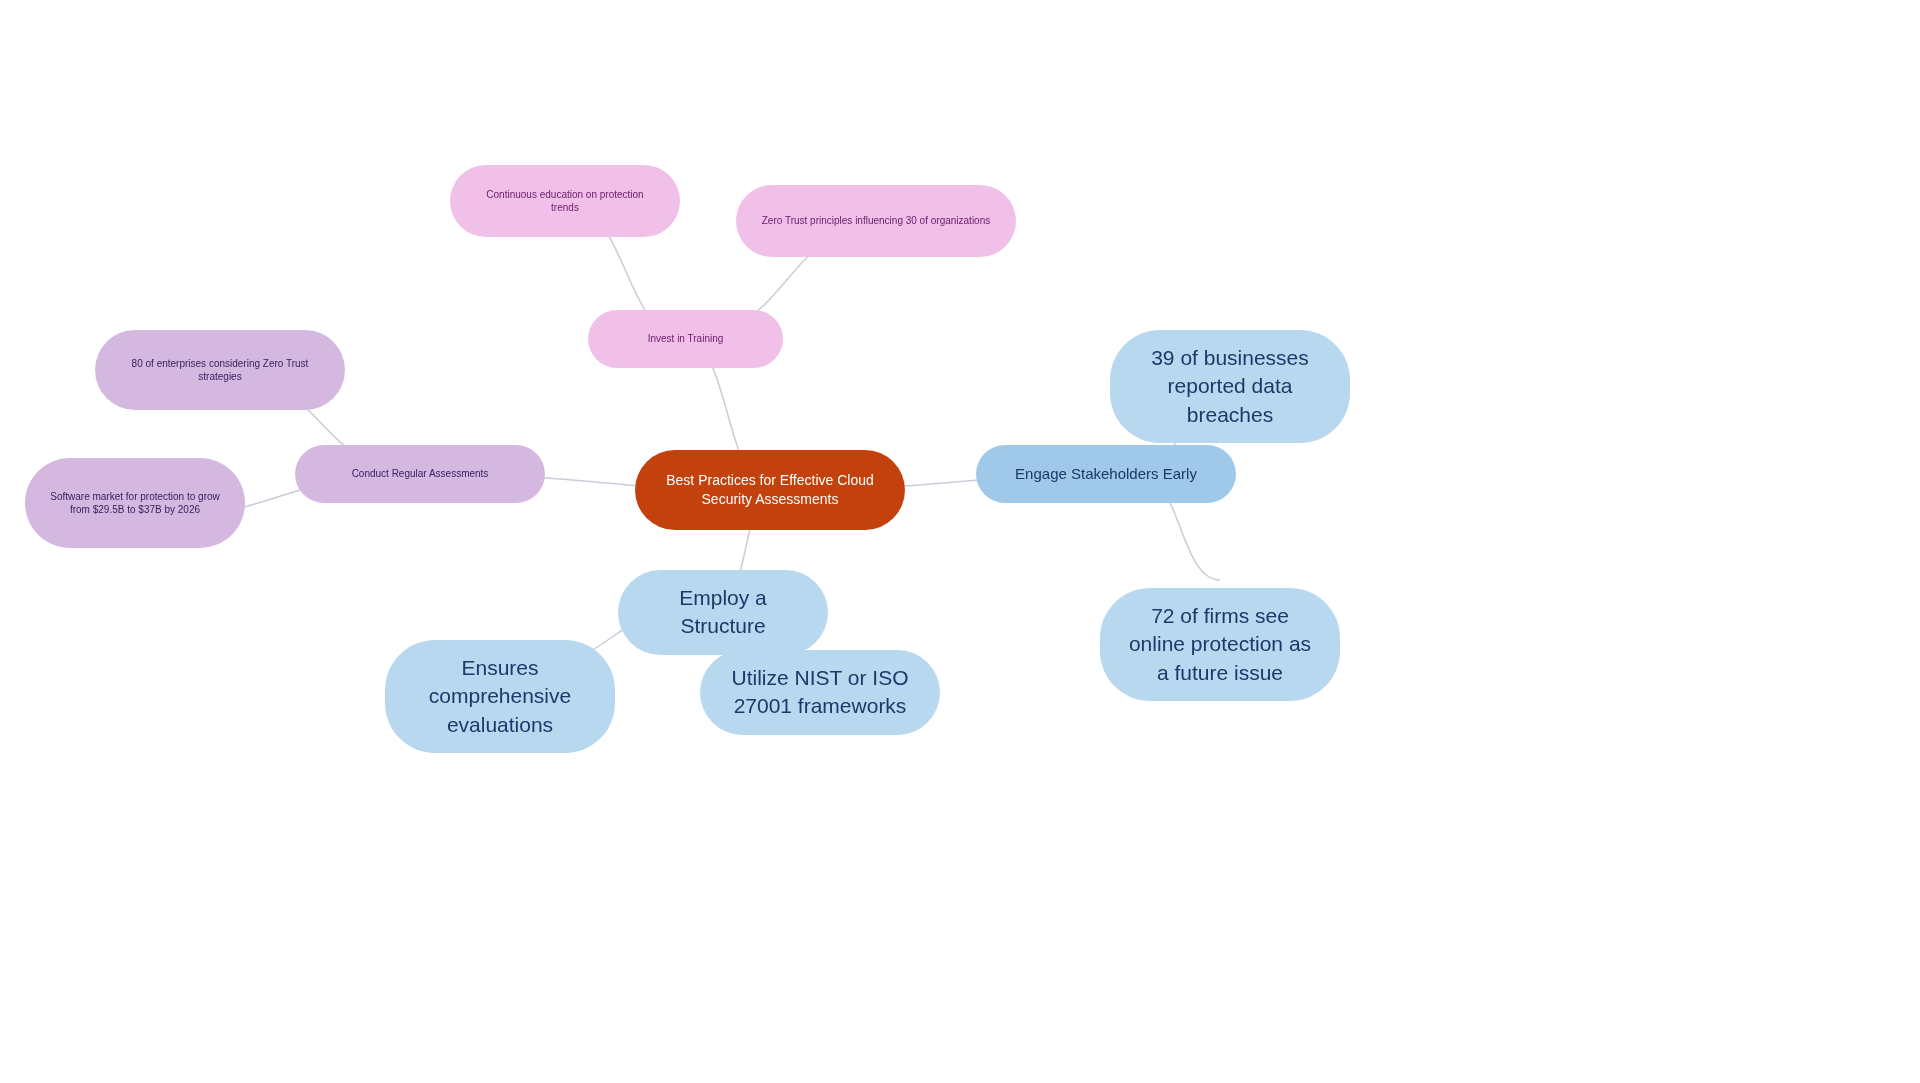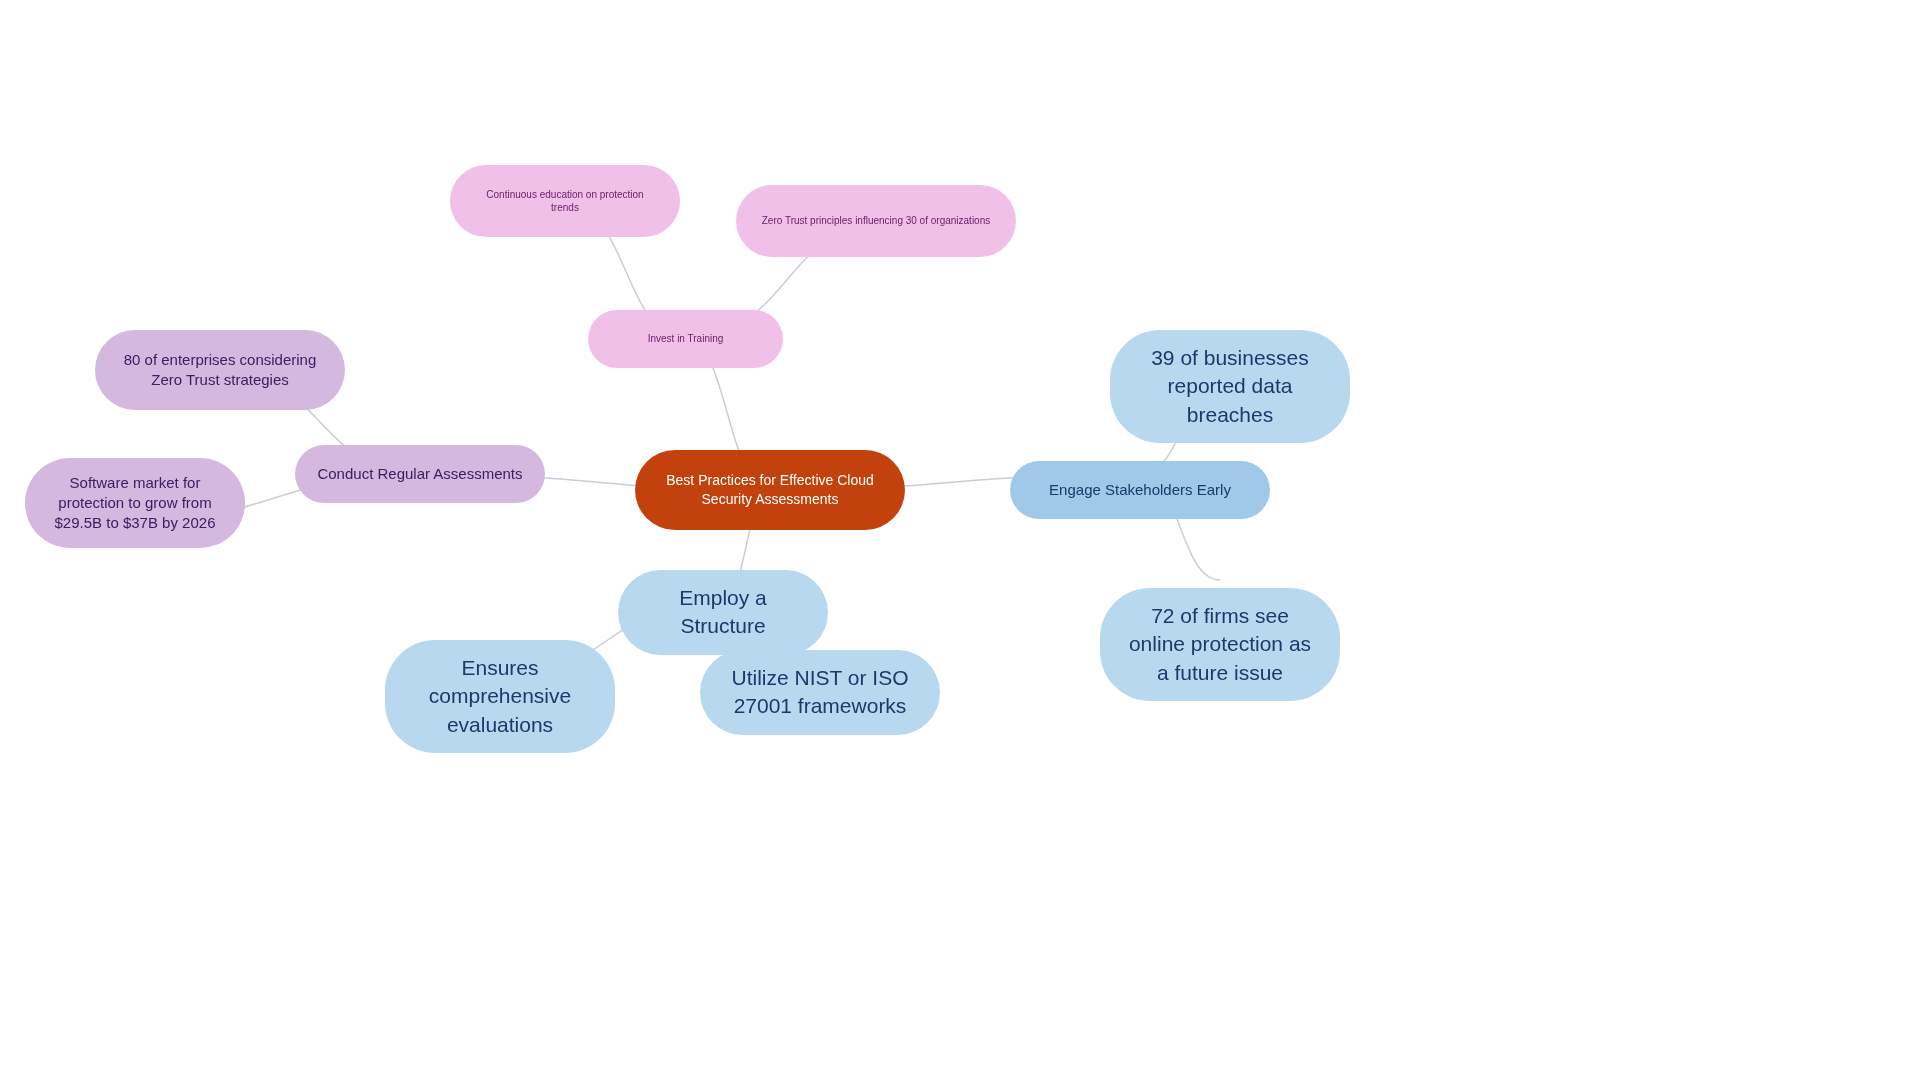--- a/index.html
+++ b/index.html
@@ -35,21 +35,21 @@
       color: #ffffff;
       font-size: 14px;
       font-weight: 500;
       width: 270px;
       height: 80px;
       border-radius: 40px;
     }
     .node-purple-light {
       background: #d4b8e0;
       color: #3a2060;
-      font-size: 15px;
+      font-size: 10px;
     }
     .node-pink-light {
       background: #f0c0e8;
       color: #6a1a6a;
       font-size: 10px;
     }
     .node-blue-light {
       background: #b8d8f0;
       color: #1a3a6a;
       font-size: 21px;
@@ -75,21 +75,21 @@
     <path d="M 1140 474 C 1185 474, 1185 370, 1230 370" stroke="#b0b8c8" stroke-width="1.5" fill="none" opacity="0.7"></path>
     <path d="M 1140 474 C 1180 474, 1180 580, 1220 580" stroke="#b0b8c8" stroke-width="1.5" fill="none" opacity="0.7"></path>
     <path d="M 723 599 C 611.5 599, 611.5 676, 500 676" stroke="#b0b8c8" stroke-width="1.5" fill="none" opacity="0.7"></path>
     <path d="M 723 599 C 771.5 599, 771.5 686, 820 686" stroke="#b0b8c8" stroke-width="1.5" fill="none" opacity="0.7"></path>
   </svg>
 <div id="mindmap">
     <div class="node node-center" style="left: 635px; top: 450px; width: 270px; min-height: 80px;">Best Practices for Effective Cloud Security Assessments</div>
     <div class="node node-pink-light" style="left: 588px; top: 310px; width: 195px; min-height: 58px; text-align: right;">Invest in Training</div>
     <div class="node node-purple-light" style="left: 295px; top: 445px; width: 250px; min-height: 58px;">Conduct Regular Assessments</div>
     <div class="node node-blue-light" style="left: 618px; top: 570px; width: 210px; min-height: 58px;">Employ a Structure</div>
-    <div class="node node-blue-medium" style="left: 1010px; top: 445px; width: 260px; min-height: 58px; margin-top: 16px;">Engage Stakeholders Early</div>
+    <div class="node node-blue-medium" style="left: 976px; top: 445px; width: 260px; min-height: 58px;">Engage Stakeholders Early</div>
     <div class="node node-pink-light" style="left: 450px; top: 165px; width: 230px; min-height: 72px;">Continuous education on protection trends</div>
     <div class="node node-pink-light" style="left: 736px; top: 185px; width: 280px; min-height: 72px;">Zero Trust principles influencing 30 of organizations</div>
     <div class="node node-purple-light" style="left: 95px; top: 330px; width: 250px; min-height: 80px;">80 of enterprises considering Zero Trust strategies</div>
     <div class="node node-purple-light" style="left: 25px; top: 458px; width: 220px; min-height: 90px;">Software market for protection to grow from $29.5B to $37B by 2026</div>
     <div class="node node-blue-light" style="left: 1110px; top: 330px; width: 240px; min-height: 80px;">39 of businesses reported data breaches</div>
     <div class="node node-blue-light" style="left: 1100px; top: 540px; width: 240px; min-height: 80px; margin-top: 48px;">72 of firms see online protection as a future issue</div>
     <div class="node node-blue-light" style="left: 385px; top: 640px; width: 230px; min-height: 72px;">Ensures comprehensive evaluations</div>
     <div class="node node-blue-light" style="left: 700px; top: 650px; width: 240px; min-height: 72px;">Utilize NIST or ISO 27001 frameworks</div>
   </div>
 

